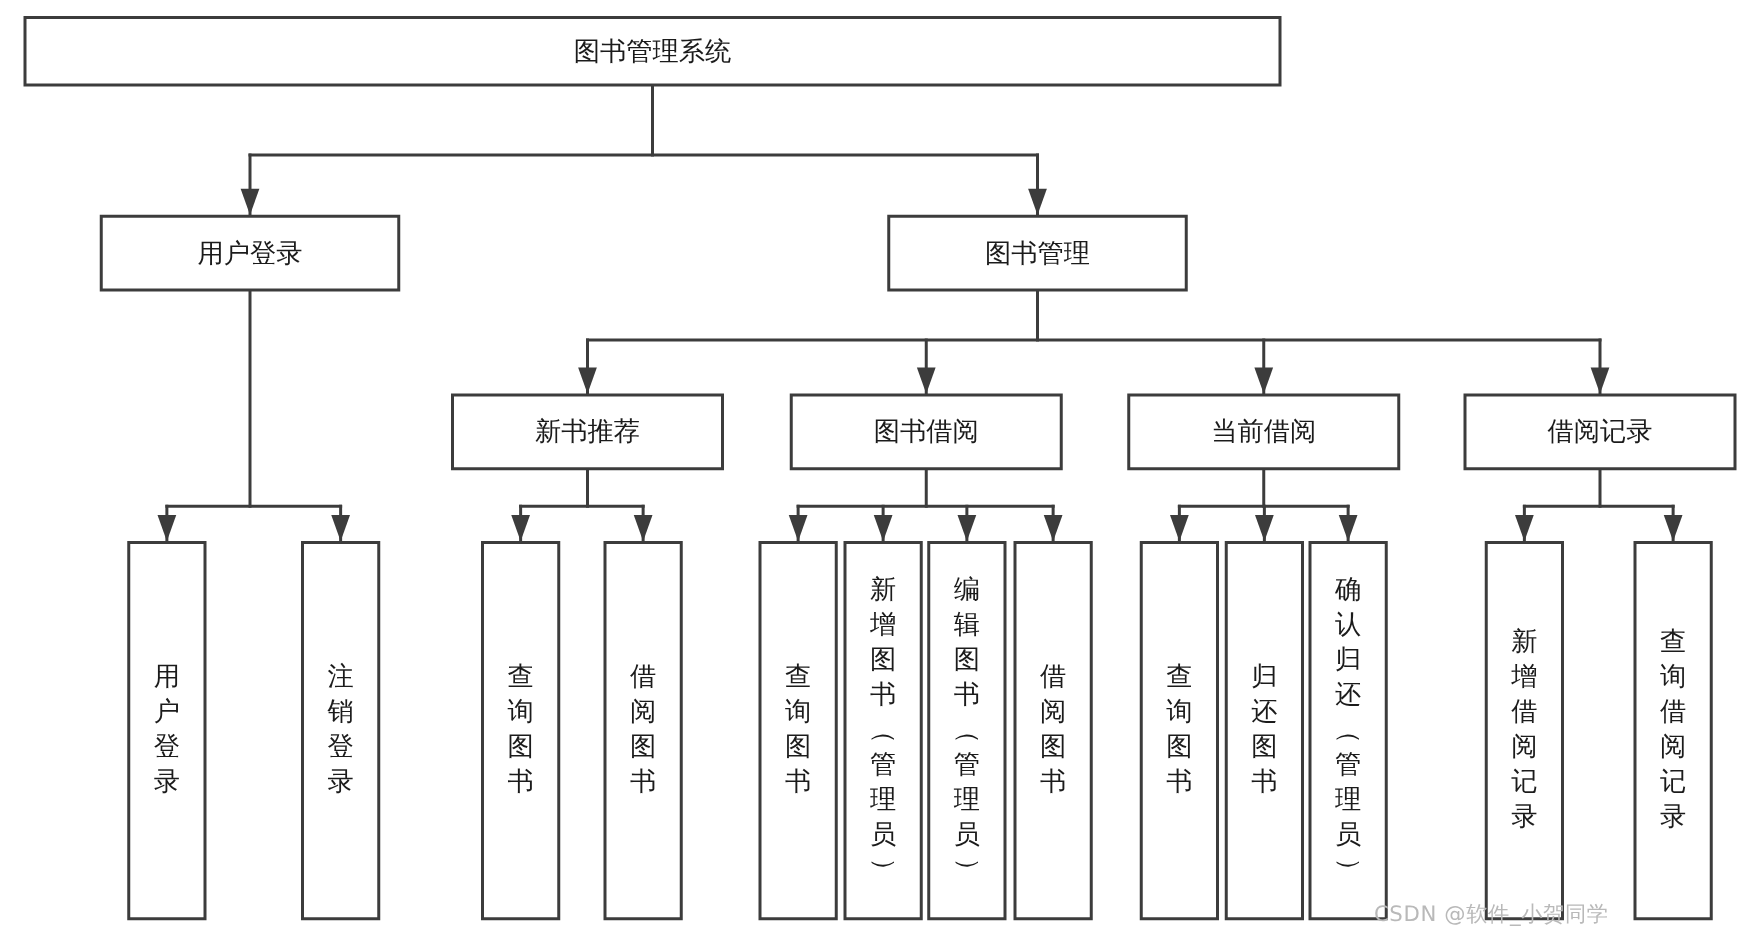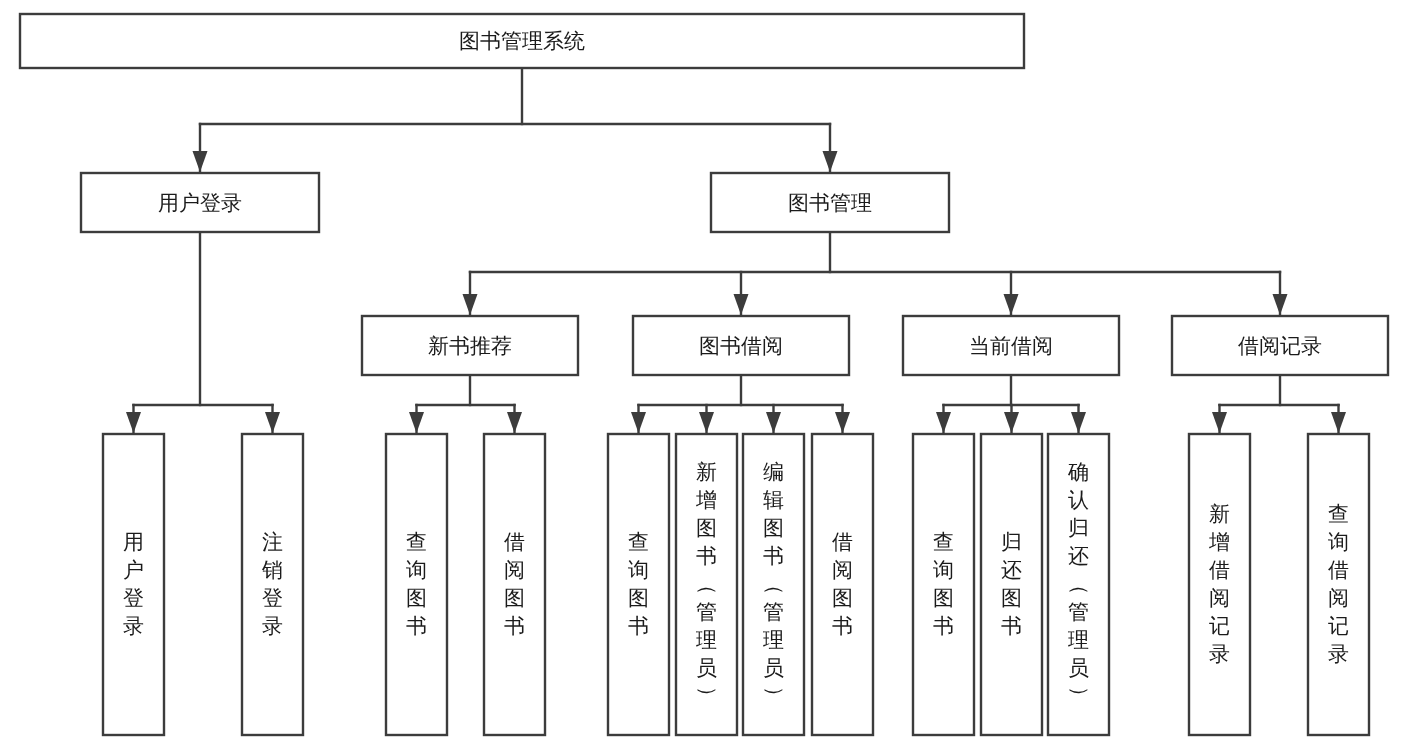--- a/index.html
+++ b/index.html
@@ -304,14 +304,15 @@
             <text x="1338.5" y="542.5" class="node-label-v-char">询</text>
             <text x="1338.5" y="570.5" class="node-label-v-char">借</text>
             <text x="1338.5" y="598.5" class="node-label-v-char">阅</text>
             <text x="1338.5" y="626.5" class="node-label-v-char">记</text>
             <text x="1338.5" y="654.5" class="node-label-v-char">录</text>
           </g>
         </g>
       </g>
   </svg>
 
+  <div id="watermark">CSDN @软件_小贺同学</div>
 
 </div>
 
 </body></html>

